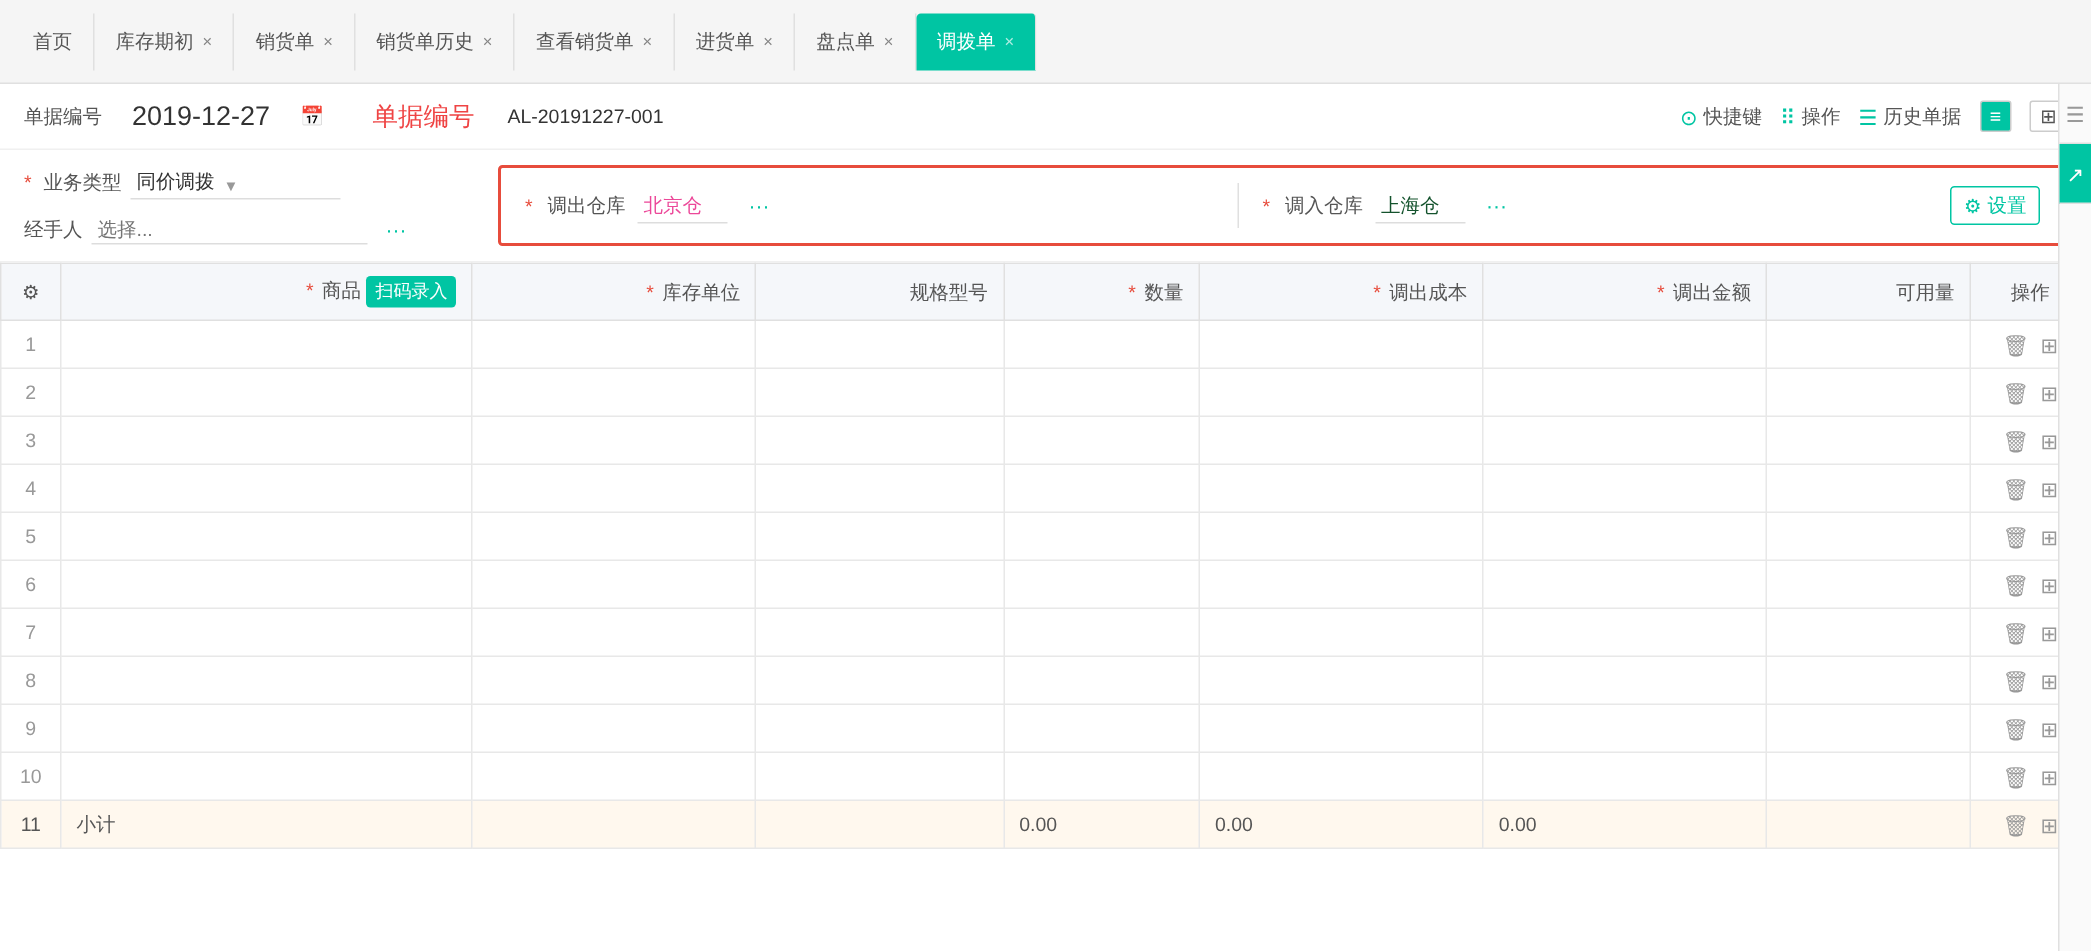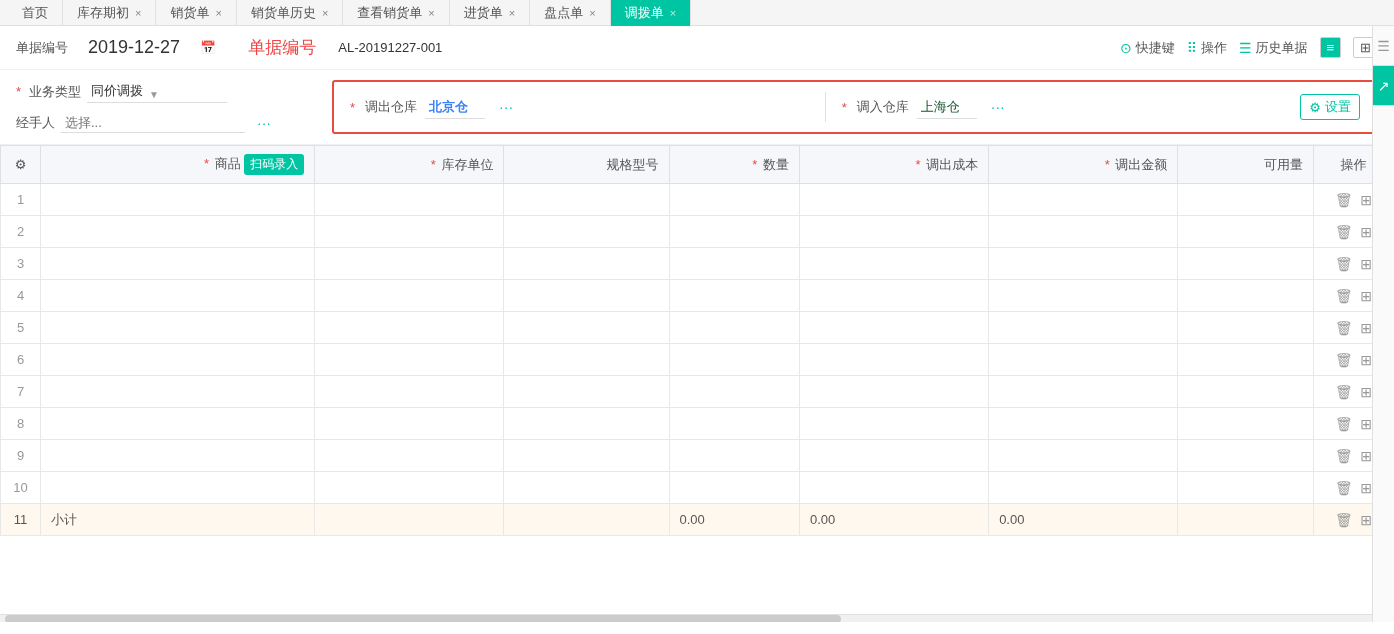--- a/index.html
+++ b/index.html
@@ -1,21 +1,21 @@
 <!DOCTYPE html>
 <html><head>
   <meta charset="utf-8">
   <style>
     * { box-sizing: border-box; margin: 0; padding: 0; }
     body { font-family: 'Microsoft YaHei', Arial, sans-serif; font-size: 13px; color: #333; background: #fff; overflow: hidden; }
 
     
     .tab-bar {
       display: flex; align-items: center; border-bottom: 1px solid #e0e0e0;
-      background: #f5f5f5; height: 26px; padding: 0 8px;
+      background: #f5f5f5; height: 56px; padding: 0 8px;
     }
     .tab-item {
       display: flex; align-items: center; padding: 0 14px; height: 38px;
       cursor: pointer; font-size: 13px; color: #555; border-right: 1px solid #e0e0e0;
       white-space: nowrap; position: relative;
     }
     .tab-item.active {
       background: #00c5a3; color: #fff; border-radius: 3px 3px 0 0;
     }
     .tab-item .close-btn {
@@ -191,21 +191,21 @@
         <span class="field-label">经手人</span>
         <input type="text" style="border-top: none; border-right: none; border-left: none; border-image: initial; border-bottom: 1px solid rgb(221, 221, 221); outline: none; font-size: 13px; color: rgb(153, 153, 153); min-width: 120px; padding: 2px 4px;" placeholder="选择...">
         <span class="more-btn">···</span>
       </div>
     </div>
 
     <div class="form-right">
       <div class="warehouse-group" style="flex:1;display:flex;align-items:center;gap:8px;">
         <span class="required">*</span>
         <span class="field-label">调出仓库</span>
-        <span style="color:#3b82f6;cursor:pointer;border-bottom:1px solid #ddd;min-width:60px;padding:2px 4px;font-weight:bold;">北京仓</span>
+        <span style="color:#ec4899;cursor:pointer;border-bottom:1px solid #ddd;min-width:60px;padding:2px 4px;">北京仓</span>
         <span class="more-btn">···</span>
       </div>
       <div class="warehouse-divider"></div>
       <div class="warehouse-right" style="flex:1;display:flex;align-items:center;gap:8px;">
         <span class="required">*</span>
         <span class="field-label">调入仓库</span>
         <span style="color:#14532d;cursor:pointer;border-bottom:1px solid #ddd;min-width:60px;padding:2px 4px;">上海仓</span>
         <span class="more-btn">···</span>
       </div>
       <div class="settings-btn">

